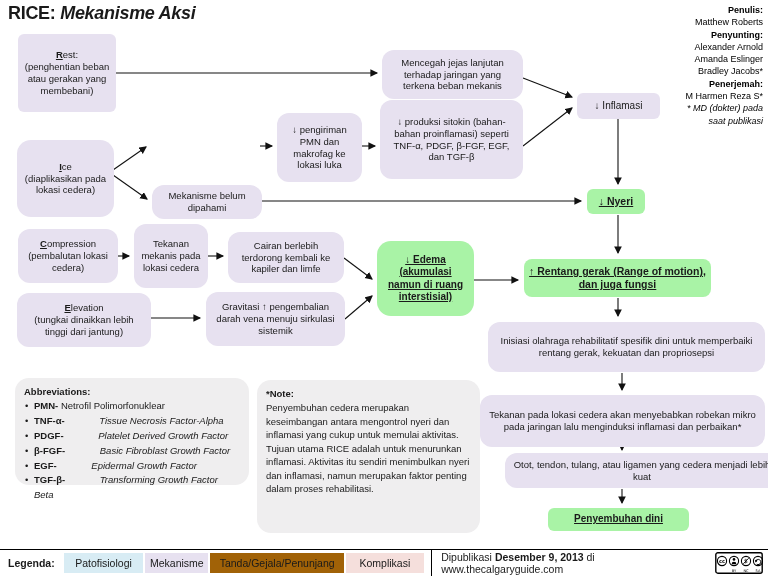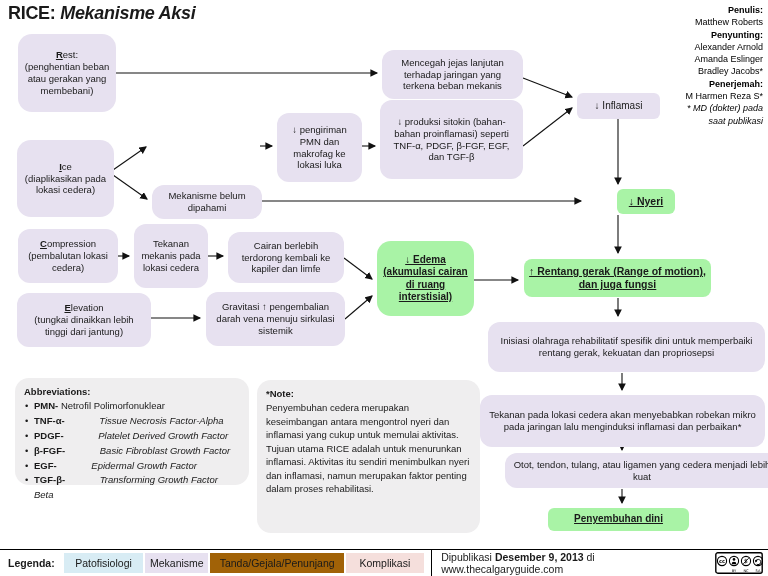--- a/index.html
+++ b/index.html
@@ -78,21 +78,21 @@
     <div class="b">Penyunting:</div>
     <div>Alexander Arnold</div>
     <div>Amanda Eslinger</div>
     <div>Bradley Jacobs*</div>
     <div class="b">Penerjemah:</div>
     <div>M Harmen Reza S*</div>
     <div class="i">* MD (dokter) pada</div>
     <div class="i">saat publikasi</div>
   </div>
 
-  <div class="node mech" style="left:18px;top:34px;width:98px;height:78px;border-radius:14px;">
+  <div class="node mech" style="left:18px;top:34px;width:98px;height:78px;border-radius:6px;">
     <div><span class="init">R</span><span>est:</span>
       <div>(penghentian beban atau gerakan yang membebani)</div></div>
   </div>
   <div class="node mech" style="left:17px;top:140px;width:97px;height:77px;border-radius:14px;">
     <div><span class="init">I</span><span>ce</span>
       <div>(diaplikasikan pada lokasi cedera)</div></div>
   </div>
   <div class="node mech" style="left:18px;top:229px;width:100px;height:54px;">
     <div><span class="init">C</span><span>ompression</span>
       <div>(pembalutan lokasi cedera)</div></div>
@@ -129,25 +129,25 @@
   <div class="node mech" style="left:488px;top:322px;width:277px;height:50px;">
       <span>Inisiasi olahraga rehabilitatif spesifik dini untuk memperbaiki rentang gerak, kekuatan dan propriosepsi</span>
     </div>
   <div class="node mech" style="left:480px;top:395px;width:285px;height:52px;">
       <span>Tekanan pada lokasi cedera akan menyebabkan robekan mikro pada jaringan lalu menginduksi inflamasi dan perbaikan*</span>
     </div>
   <div class="node mech" style="left:505px;top:453px;width:274px;height:35px;">
       <span>Otot, tendon, tulang, atau ligamen yang cedera menjadi lebih kuat</span>
     </div>
 
-  <div class="node sign small-r fs105" style="left:617px;top:189px;width:58px;height:25px;justify-content:center;">
+  <div class="node sign small-r fs105" style="left:587px;top:189px;width:58px;height:25px;justify-content:center;">
       <span>↓ Nyeri</span>
     </div>
   <div class="node sign fs10" style="left:377px;top:241px;width:97px;height:75px;border-radius:14px;">
-      <span>↓ Edema (akumulasi cairan di ruang interstisial)</span>
+      <span>↓ Edema (akumulasi namun di ruang interstisial)</span>
     </div>
   <div class="node sign fs105" style="left:524px;top:259px;width:187px;height:38px;border-radius:8px;">
       <span>↑ Rentang gerak (Range of motion), dan juga fungsi</span>
     </div>
   <div class="node sign small-r fs10" style="left:548px;top:508px;width:141px;height:23px;">
       <span>Penyembuhan dini</span>
     </div>
 
   <div class="infobox" style="left:15px;top:378px;width:234px;height:107px;">
     <div class="hd">Abbreviations:</div>

